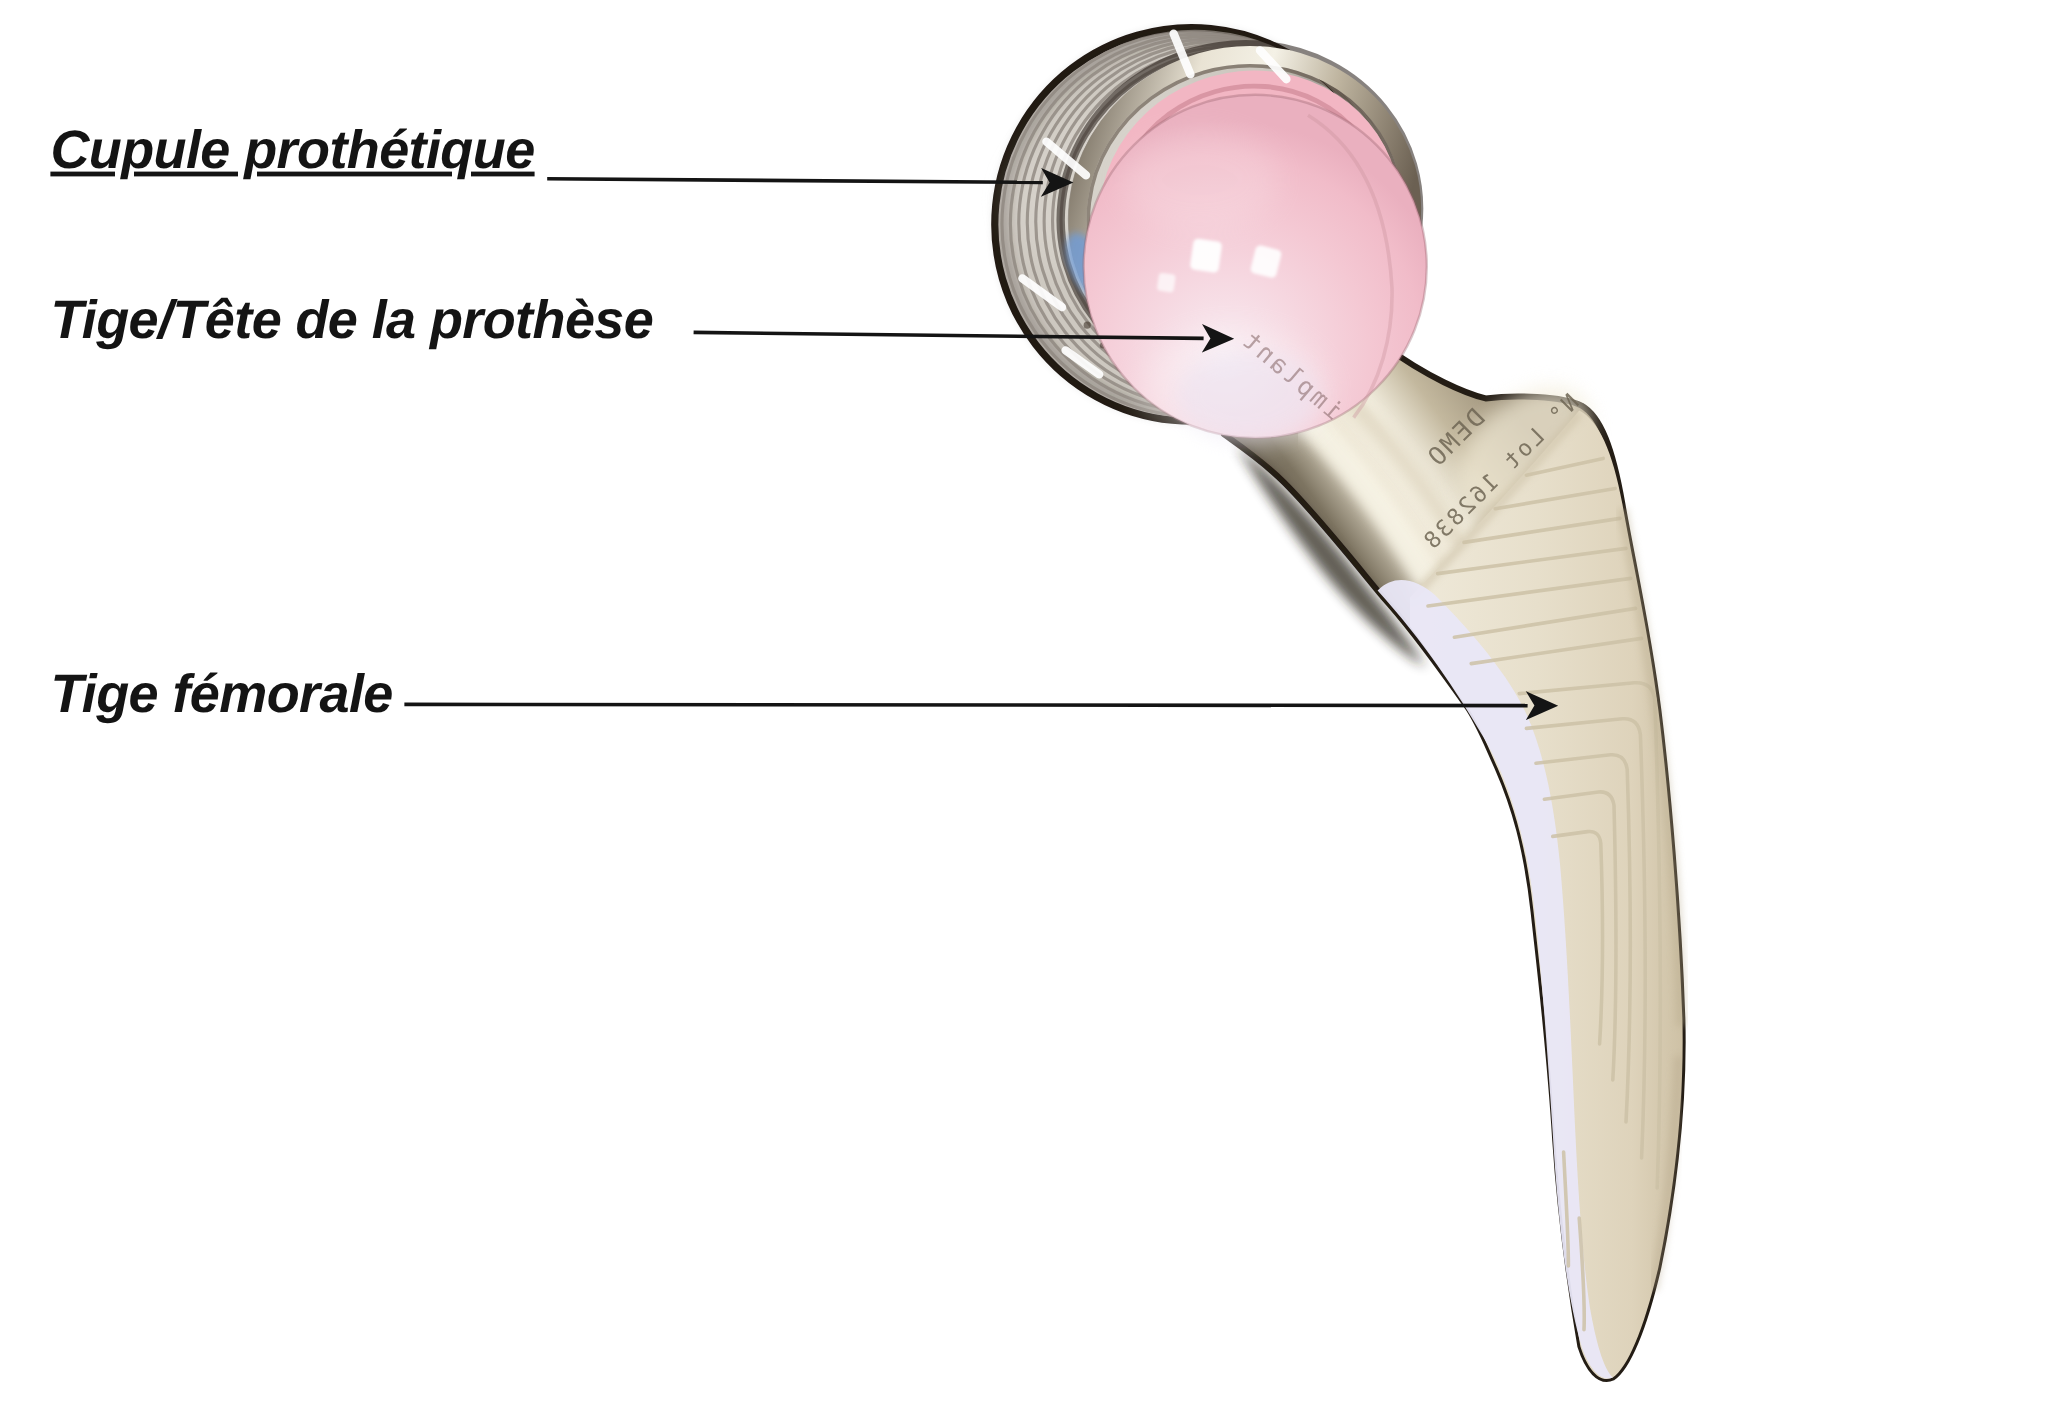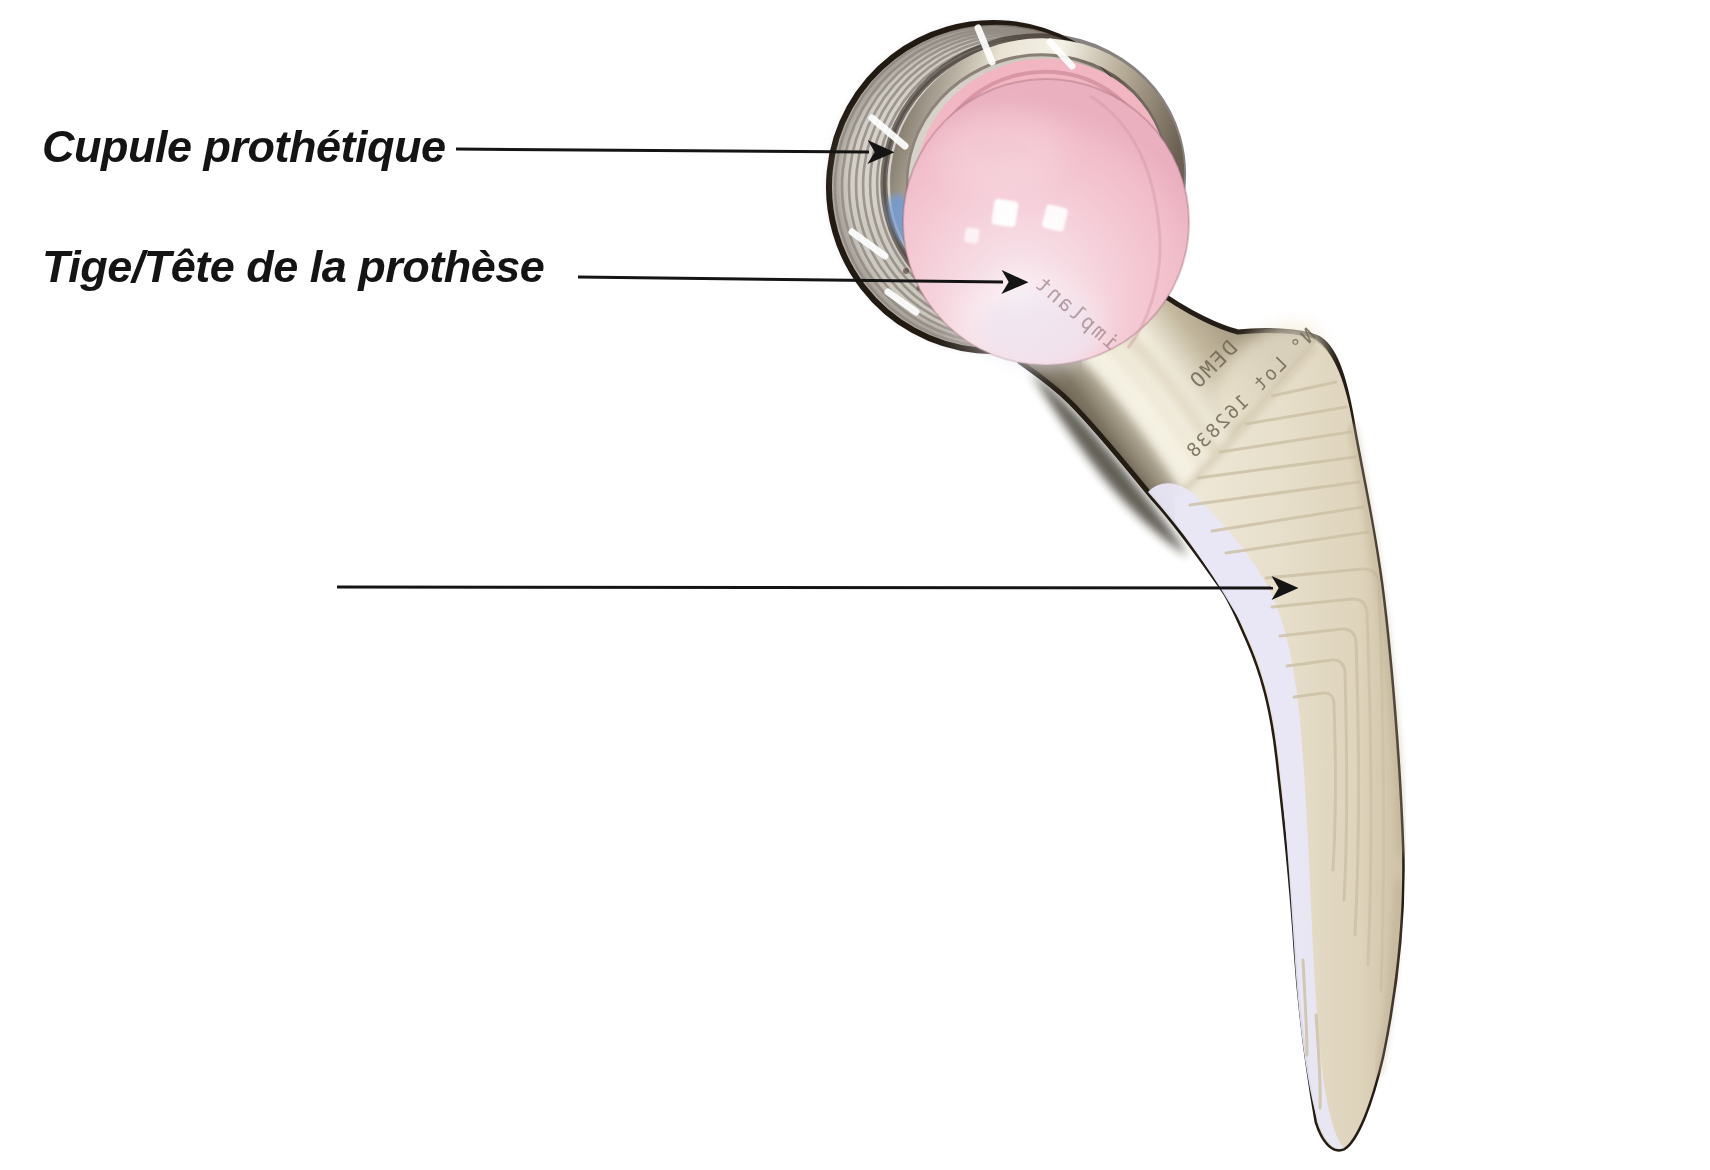--- a/index.html
+++ b/index.html
@@ -6,21 +6,21 @@
   .stage{
     position:relative;width:1710px;height:1170px;overflow:hidden;background:#ffffff;
     font-family:"Liberation Sans","DejaVu Sans",sans-serif;
   }
   .stage svg{position:absolute;left:0;top:0;}
   .fig-label{
     position:absolute;
     font:italic 700 45px/1.1 "Liberation Sans","DejaVu Sans",sans-serif;
     color:#141414;letter-spacing:-0.5px;white-space:nowrap;
   }
-  #label-cupule{left:42px;top:122px;}
+  #label-cupule{left:42px;top:100px;text-decoration:underline;}
   #label-bille{left:42px;top:242px;}
   #label-tige{left:42px;top:553px;}
   .engrave{
     font-family:"DejaVu Sans Mono","Liberation Mono",monospace;
     letter-spacing:2px;
   }
 </style>
 </head>
 <body>
 
@@ -213,13 +213,14 @@
 
     <g stroke="#141414" stroke-width="3" fill="none">
       <line x1="456" y1="149" x2="869" y2="152" marker-end="url(#ah)"></line>
       <line x1="578" y1="277" x2="1003" y2="282" marker-end="url(#ah)"></line>
       <line x1="337" y1="587" x2="1273" y2="588" marker-end="url(#ah)"></line>
     </g>
   </svg>
 
   <div class="fig-label" id="label-cupule">Cupule prothétique</div>
   <div class="fig-label" id="label-bille">Tige/Tête de la prothèse</div>
+  <div class="fig-label" id="label-tige">Tige fémorale</div>
 </div>
 
 </body></html>

